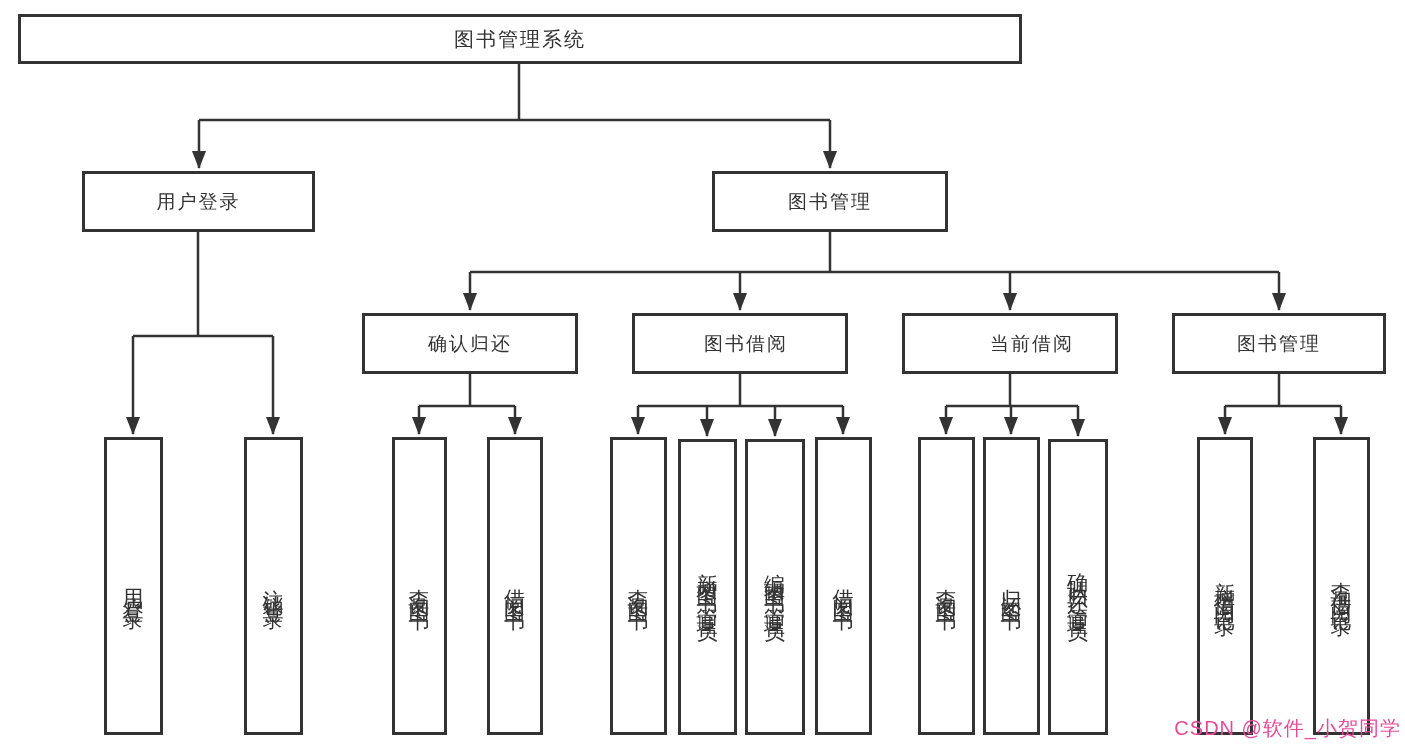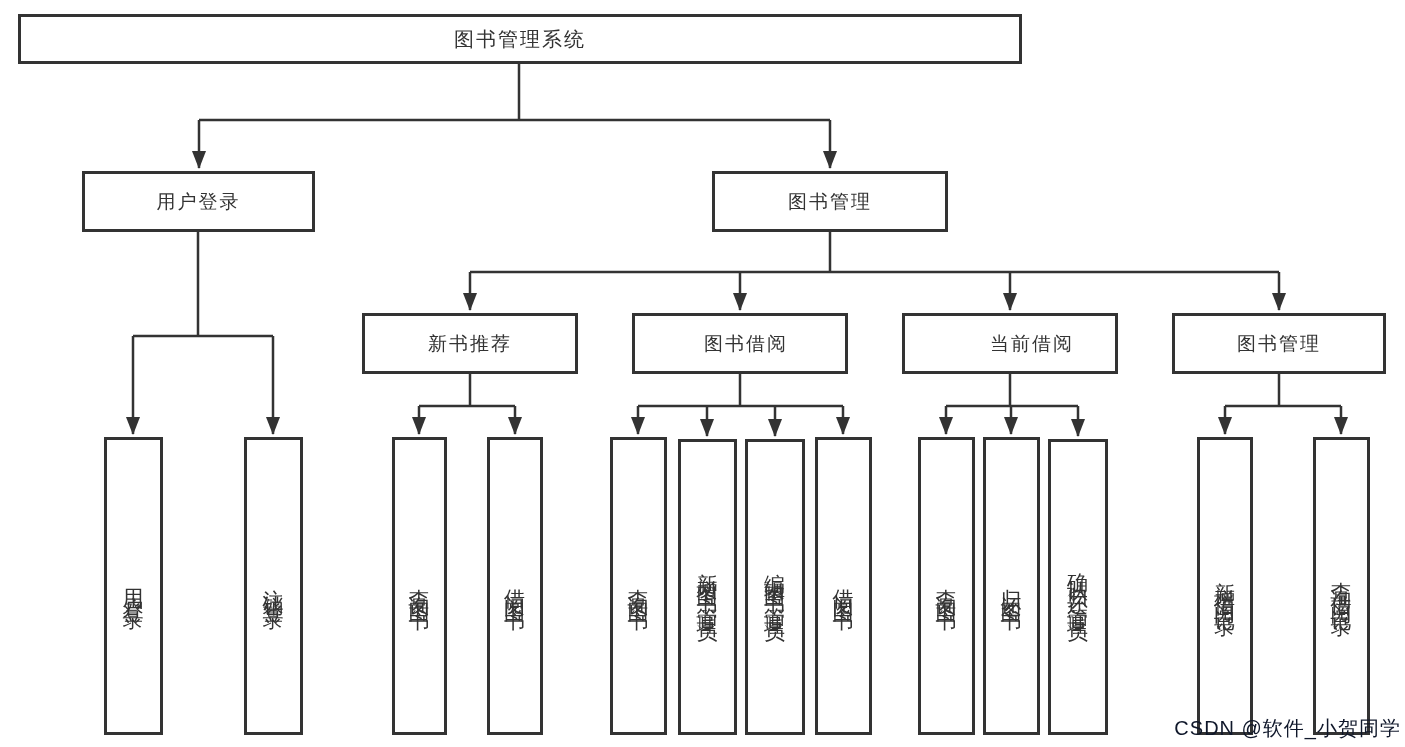--- a/index.html
+++ b/index.html
@@ -14,21 +14,21 @@
     display:flex; align-items:center; justify-content:center;
   }
   .h-label { font-size:19px; letter-spacing:2px; white-space:nowrap; }
   .root-box .h-label { font-size:20px; }
   .v-box span {
     writing-mode:vertical-rl; text-orientation:mixed;
     font-size:21px; line-height:1; letter-spacing:7px; white-space:nowrap;
   }
   .watermark {
     position:absolute; right:4px; bottom:5px; z-index:5;
-    font-size:20px; color:#0f172a; letter-spacing:1px; white-space:nowrap;
+    font-size:20px; color:#ec4899; letter-spacing:1px; white-space:nowrap;
   }
 </style>
 </head>
 <body>
 
 <div class="canvas">
 
   <svg class="wires" viewBox="0 0 1405 747" xmlns="http://www.w3.org/2000/svg">
     <defs>
       <marker id="arrow" markerUnits="userSpaceOnUse" markerWidth="20" markerHeight="16" refX="17" refY="7" orient="auto">
@@ -72,21 +72,21 @@
   </div>
 
   <div class="box" style="left:82px; top:171px; width:233px; height:61px;">
     <span class="h-label">用户登录</span>
   </div>
   <div class="box" style="left:712px; top:171px; width:236px; height:61px;">
     <span class="h-label">图书管理</span>
   </div>
 
   <div class="box" style="left:362px; top:313px; width:216px; height:61px;">
-    <span class="h-label">新书推荐</span>
+    <span class="h-label">确认归还</span>
   </div>
   <div class="box" style="left:632px; top:313px; width:216px; height:61px;padding-left:12px;">
     <span class="h-label">图书借阅</span>
   </div>
   <div class="box" style="left:902px; top:313px; width:216px; height:61px;padding-left:44px;">
     <span class="h-label">当前借阅</span>
   </div>
   <div class="box" style="left:1172px; top:313px; width:214px; height:61px;">
     <span class="h-label">图书管理</span>
   </div>

